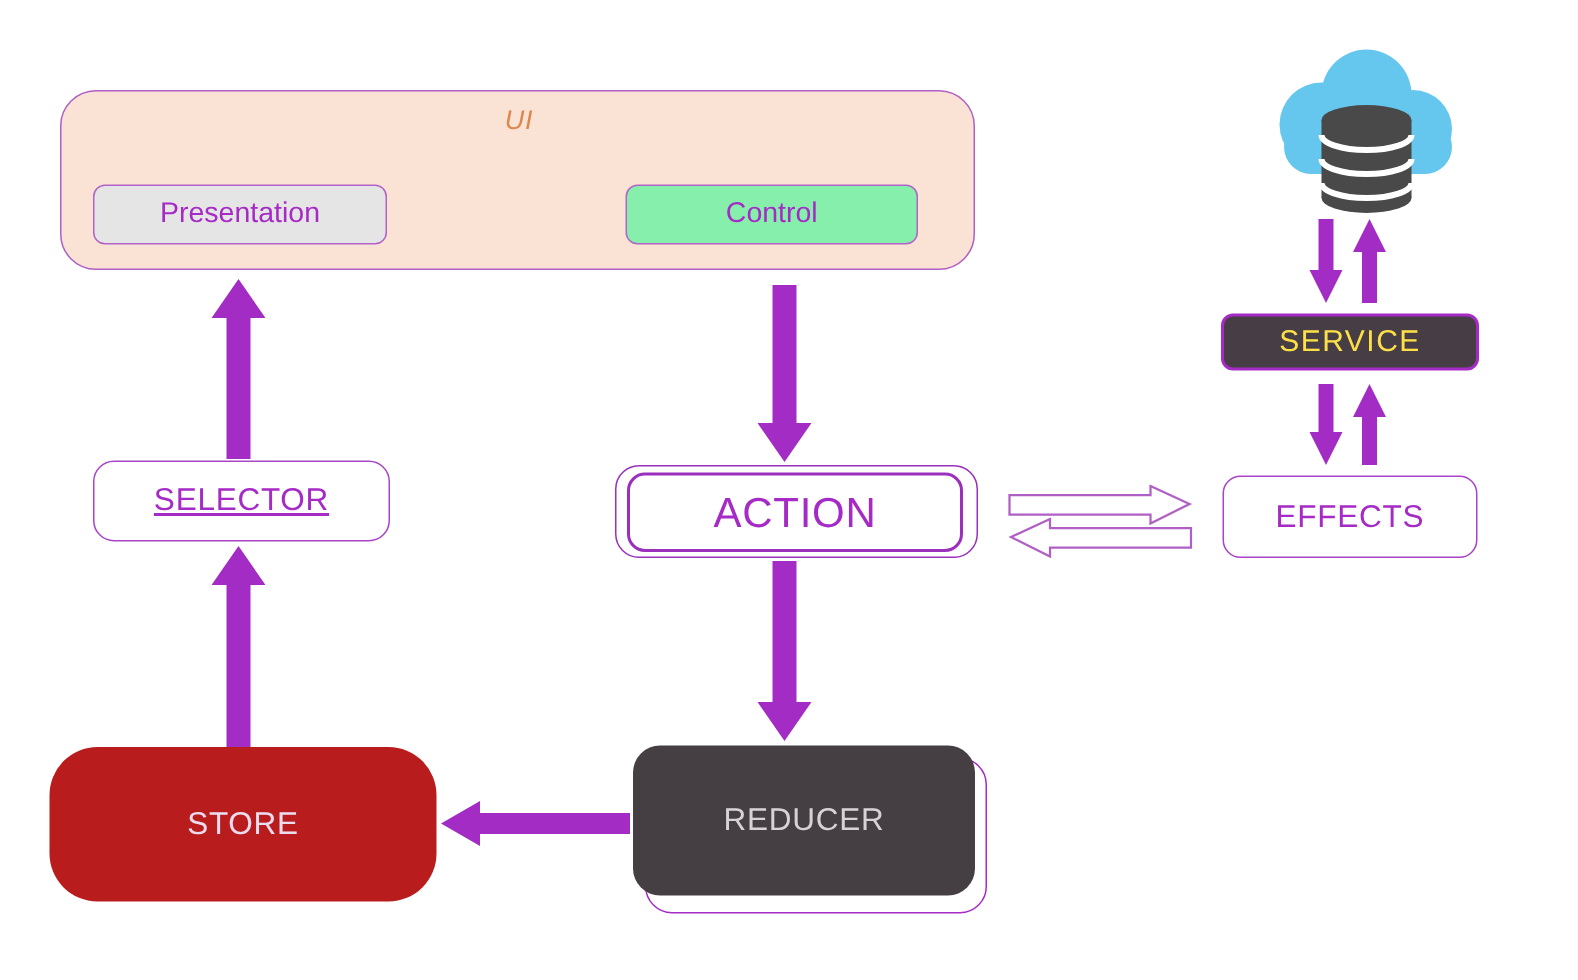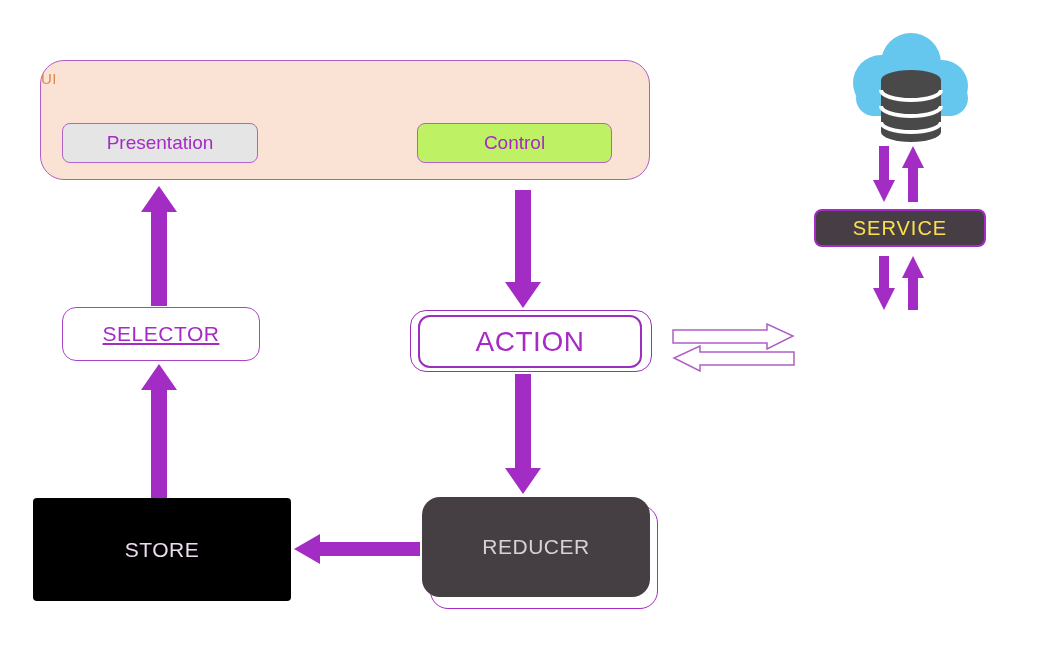--- a/index.html
+++ b/index.html
@@ -3,33 +3,33 @@
 <meta charset="utf-8">
 <style>
   html,body{margin:0;padding:0;background:#fff;}
   .canvas{
     position:relative;width:1052px;height:653px;background:#ffffff;overflow:hidden;
     font-family:"Liberation Sans", sans-serif;
   }
   .node{position:absolute;display:flex;align-items:center;justify-content:center;box-sizing:border-box;}
   
   .ui-box{left:40px;top:60px;width:610px;height:120px;background:#fae3d4;border:1.5px solid #b05fc5;border-radius:24px;}
-  .ui-label{position:absolute;left:0;top:9px;width:610px;color:#df854e;font-size:15px;letter-spacing:.5px;}
+  .ui-label{position:absolute;left:0;top:9px;width:610px;text-align:center;color:#df854e;font-size:18px;letter-spacing:.5px;font-style:italic;}
   .presentation{left:62px;top:123px;width:196px;height:40px;background:#e5e5e5;border:1.3px solid #b163c9;border-radius:8px;color:#a62ac6;font-size:19px;}
-  .control{left:417px;top:123px;width:195px;height:40px;background:#bef264;border:1.3px solid #b163c9;border-radius:8px;color:#a62ac6;font-size:19px;}
+  .control{left:417px;top:123px;width:195px;height:40px;background:#86efac;border:1.3px solid #b163c9;border-radius:8px;color:#a62ac6;font-size:19px;}
   
   .selector{left:62px;top:307px;width:198px;height:54px;background:#fff;border:1.3px solid #a944c6;border-radius:14px;color:#a62ac6;font-size:21px;letter-spacing:.5px;text-decoration:underline;}
   .effects{left:815px;top:317px;width:170px;height:55px;background:#fff;border:1.3px solid #a944c6;border-radius:12px;color:#a62ac6;font-size:21px;letter-spacing:.5px;}
   .action-outer{left:410px;top:310px;width:242px;height:62px;background:#fff;border:1.3px solid #9b30bc;border-radius:16px;}
   .action-inner{left:418px;top:315px;width:224px;height:53px;background:#fff;border:2px solid #9b30bc;border-radius:12px;color:#a62ac6;font-size:28px;letter-spacing:.5px;}
   
   .service{left:814px;top:209px;width:172px;height:38px;background:#473e45;border:2px solid #a62ac6;border-radius:8px;color:#fde047;font-size:20px;letter-spacing:1px;}
   .reducer-shadow{left:430px;top:505px;width:228px;height:104px;background:#fff;border:1.5px solid #a62ac6;border-radius:18px;}
   .reducer{left:422px;top:497px;width:228px;height:100px;background:#453f44;border-radius:18px;color:#d6d2d6;font-size:21px;letter-spacing:.5px;}
-  .store{left:33px;top:498px;width:258px;height:103px;background:#000000;border-radius:4px;color:#ecdcef;font-size:21px;letter-spacing:.5px;}
+  .store{left:33px;top:498px;width:258px;height:103px;background:#b91c1c;border-radius:32px;color:#ecdcef;font-size:21px;letter-spacing:.5px;}
   .arrow{position:absolute;}
 </style>
 </head>
 <body>
 
 <div class="canvas">
 
   <div class="node ui-box">
     <div class="ui-label">UI</div>
   </div>
@@ -50,20 +50,23 @@
       <ellipse cx="75" cy="52" rx="30" ry="10" fill="#494949"></ellipse>
       <ellipse cx="75" cy="104" rx="30" ry="10" fill="#494949"></ellipse>
       <path d="M45,62 a30,10 0 0 0 60,0" fill="none" stroke="#ffffff" stroke-width="4"></path>
       <path d="M45,78 a30,10 0 0 0 60,0" fill="none" stroke="#ffffff" stroke-width="4"></path>
       <path d="M45,94 a30,10 0 0 0 60,0" fill="none" stroke="#ffffff" stroke-width="4"></path>
     </g>
   </svg>
 
   <div class="node service">
     <span>SERVICE</span>
+  </div>
+  <div class="node effects">
+    <span>EFFECTS</span>
   </div>
 
   <div class="node selector">
     <span>SELECTOR</span>
   </div>
   <div class="node action-outer"></div>
   <div class="node action-inner">
     <span>ACTION</span>
   </div>
 

